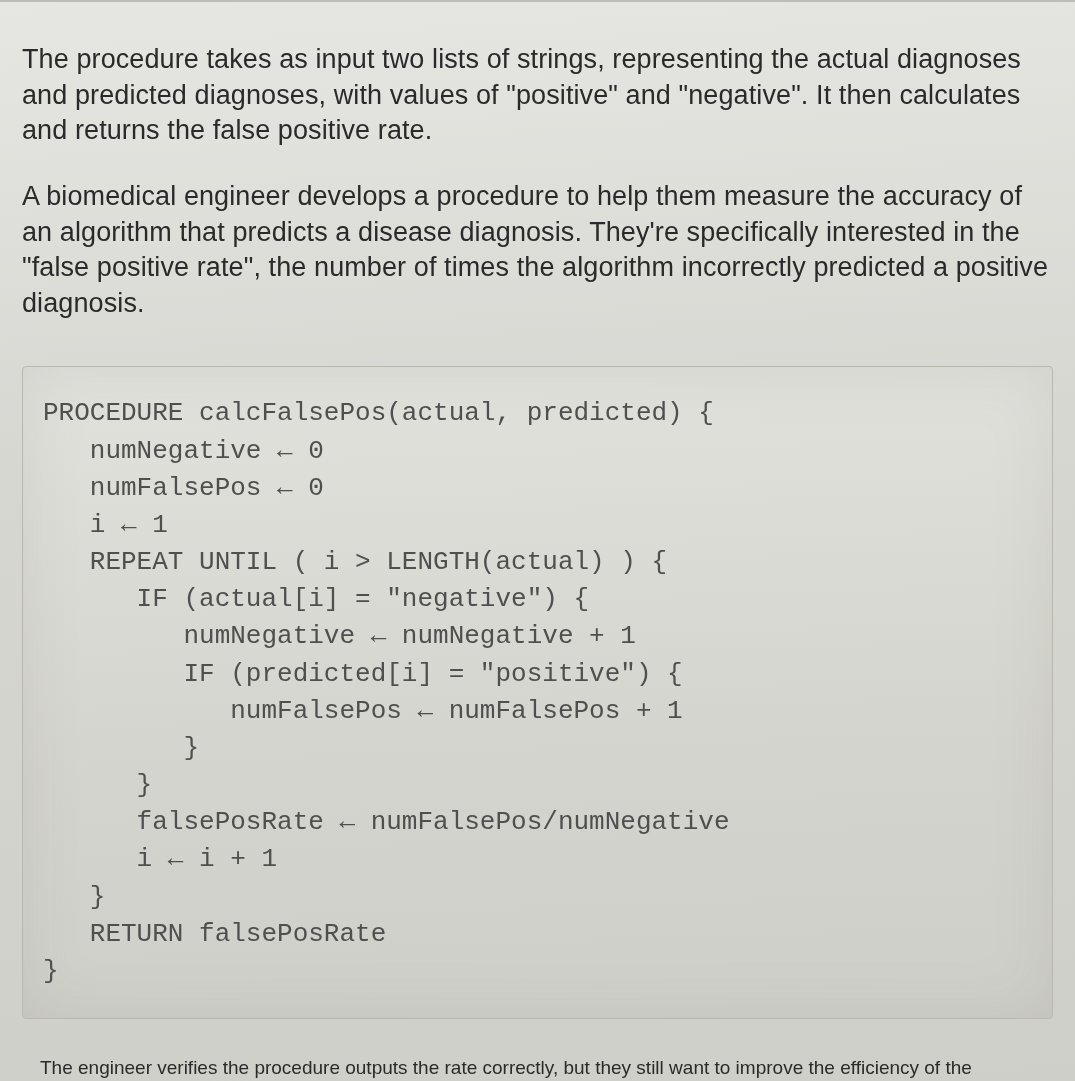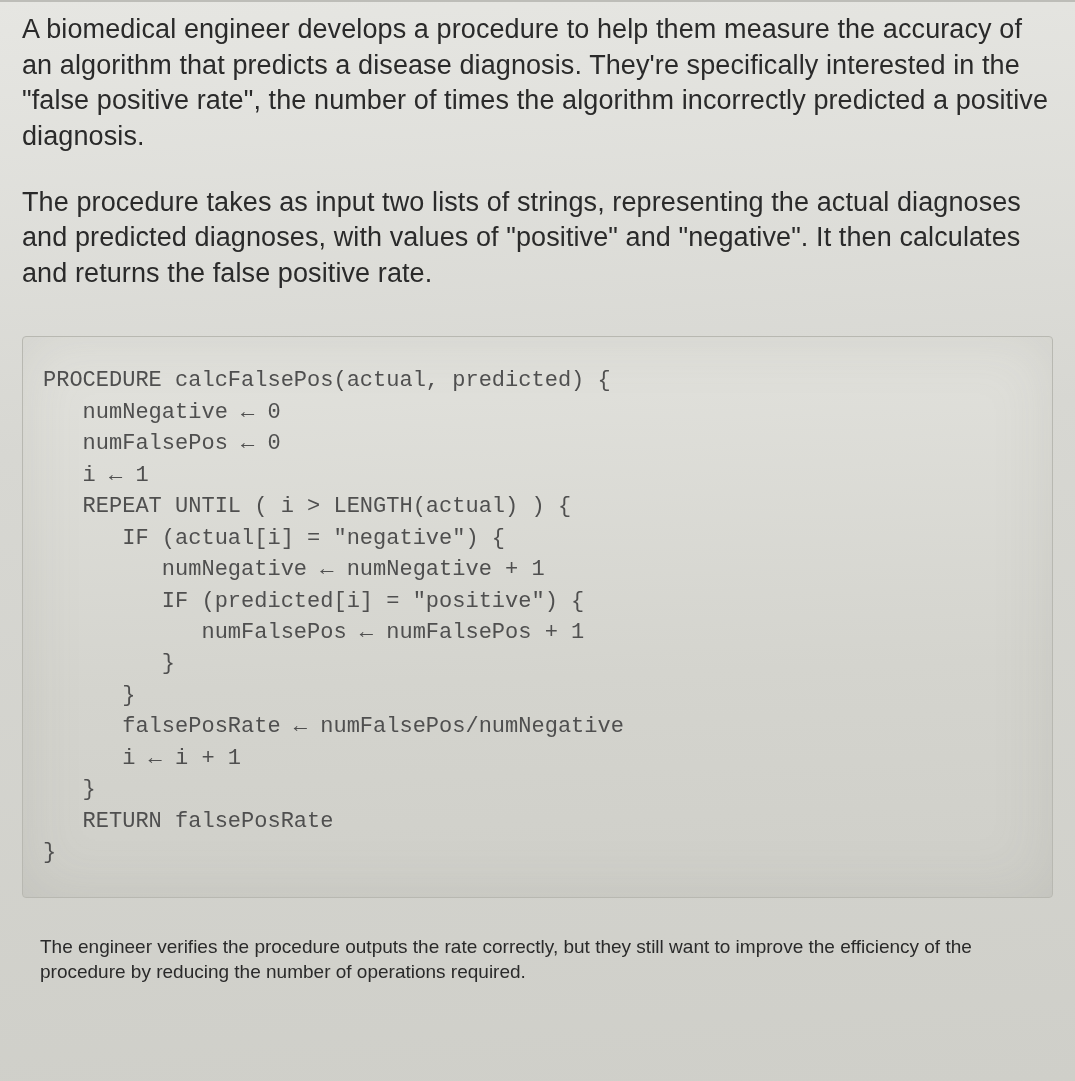--- a/index.html
+++ b/index.html
@@ -27,21 +27,21 @@
   .para-2 {
     margin-top: 30px;
     margin-bottom: 30px;
   }
   .code-block {
     background: linear-gradient(178deg, #e2e2dd 0%, #d4d4ce 60%, #cfcfc9 100%);
     border: 1px solid #b8b8b1;
     border-radius: 4px;
     padding: 28px 20px 28px 20px;
     font-family: "Courier New", Courier, monospace;
-    font-size: 22px;
+    font-size: 26px;
     line-height: 1.43;
     color: #4f4f4f;
     white-space: pre;
     overflow: hidden;
     box-shadow: inset 0 0 60px rgba(120,120,115,0.15);
     margin-top: 45px;
   }
   .footer-para {
     font-size: 19px;
     line-height: 1.32;
@@ -49,23 +49,23 @@
     margin-top: 36px;
     padding-left: 18px;
     padding-right: 10px;
   }
 </style>
 </head>
 <body>
 
 <div class="page">
 
+  <p class="para para-2">The procedure takes as input two lists of strings, representing the actual diagnoses and predicted diagnoses, with values of "positive" and "negative". It then calculates and returns the false positive rate.</p>
+
   <p class="para">A biomedical engineer develops a procedure to help them measure the accuracy of an algorithm that predicts a disease diagnosis. They're specifically interested in the "false positive rate", the number of times the algorithm incorrectly predicted a positive diagnosis.</p>
-
-  <p class="para para-2">The procedure takes as input two lists of strings, representing the actual diagnoses and predicted diagnoses, with values of "positive" and "negative". It then calculates and returns the false positive rate.</p>
 
   <div class="code-block">PROCEDURE calcFalsePos(actual, predicted) {
    numNegative ← 0
    numFalsePos ← 0
    i ← 1
    REPEAT UNTIL ( i &gt; LENGTH(actual) ) {
       IF (actual[i] = "negative") {
          numNegative ← numNegative + 1
          IF (predicted[i] = "positive") {
             numFalsePos ← numFalsePos + 1

